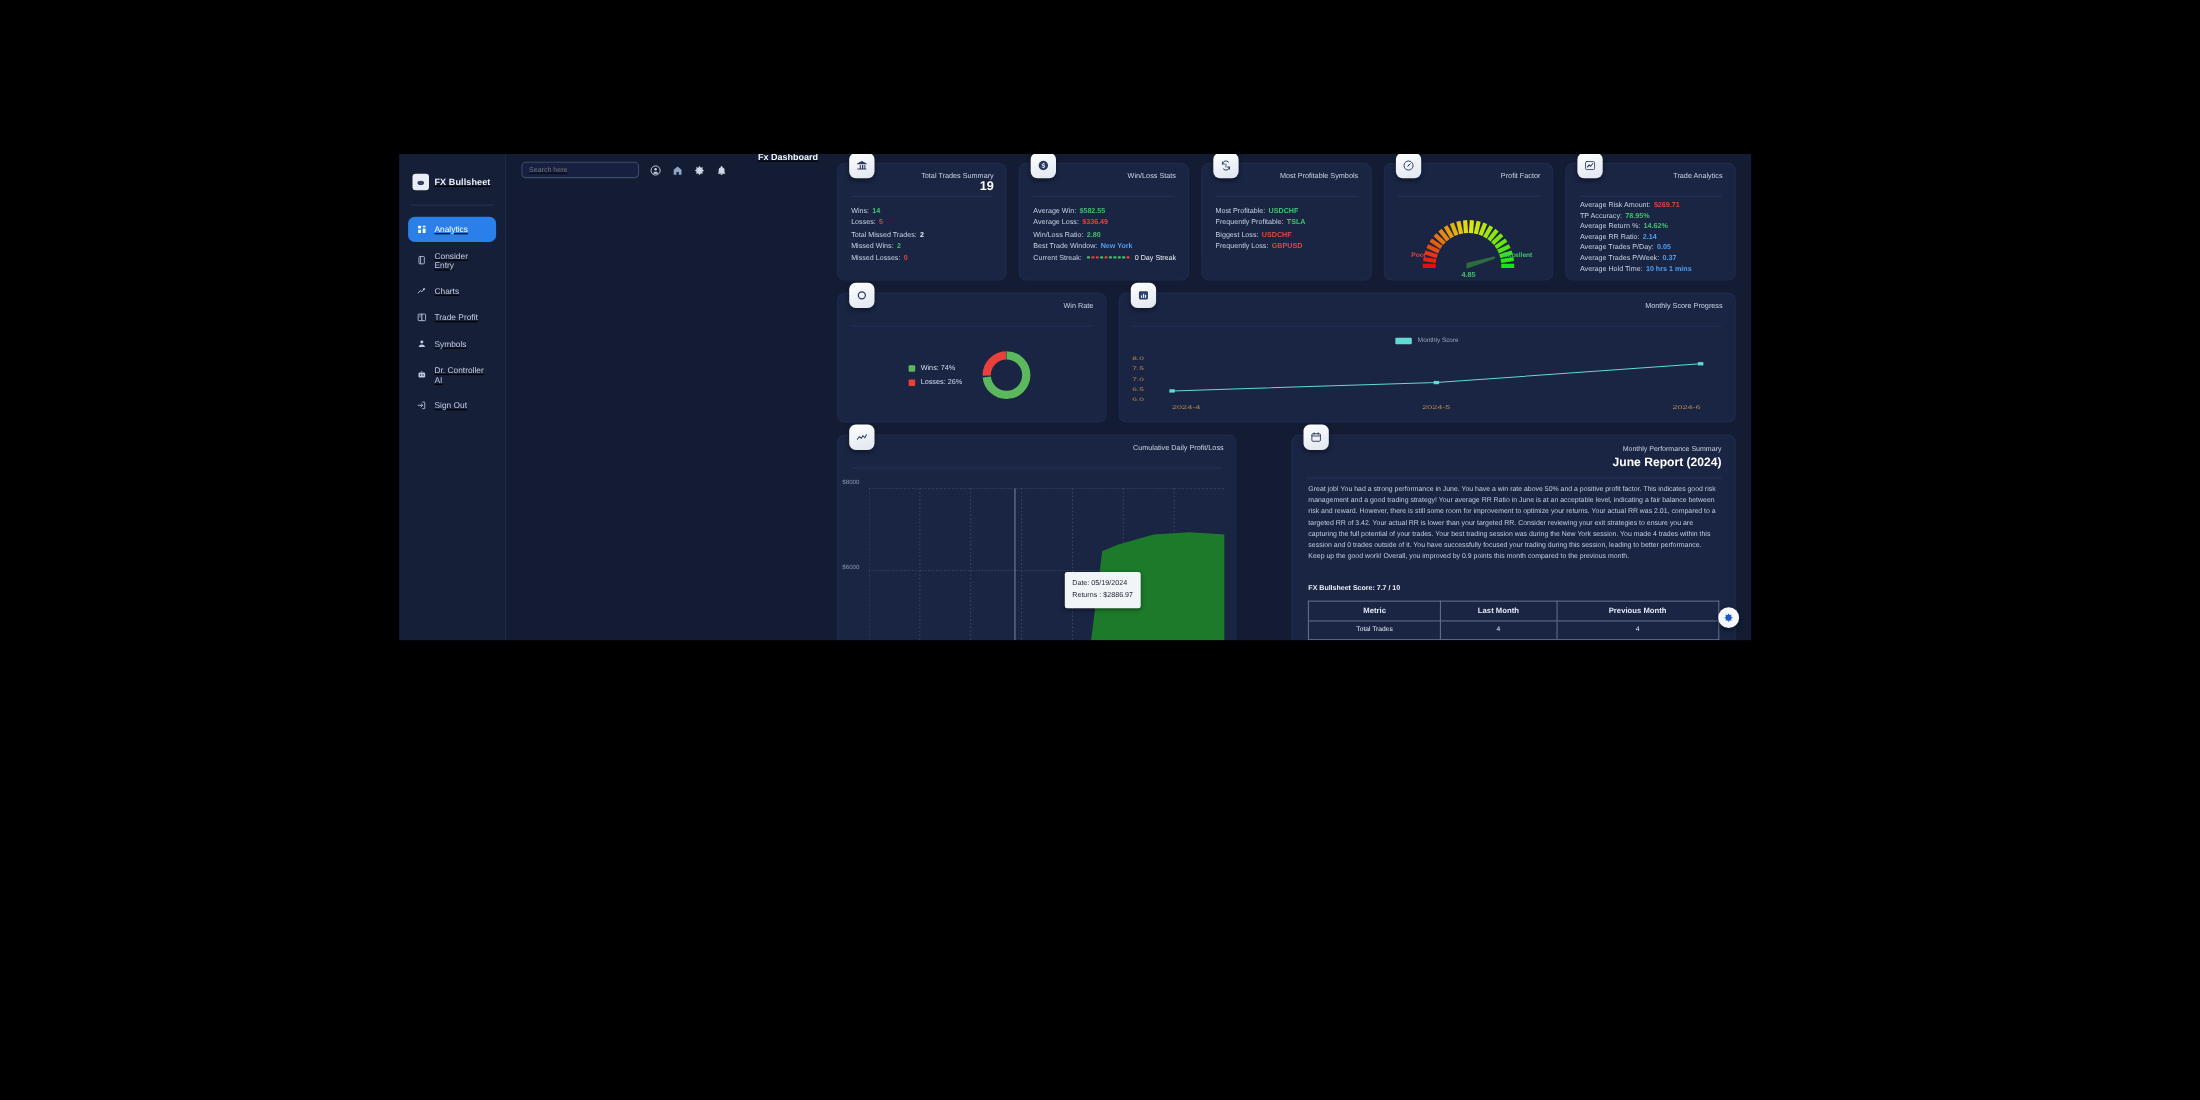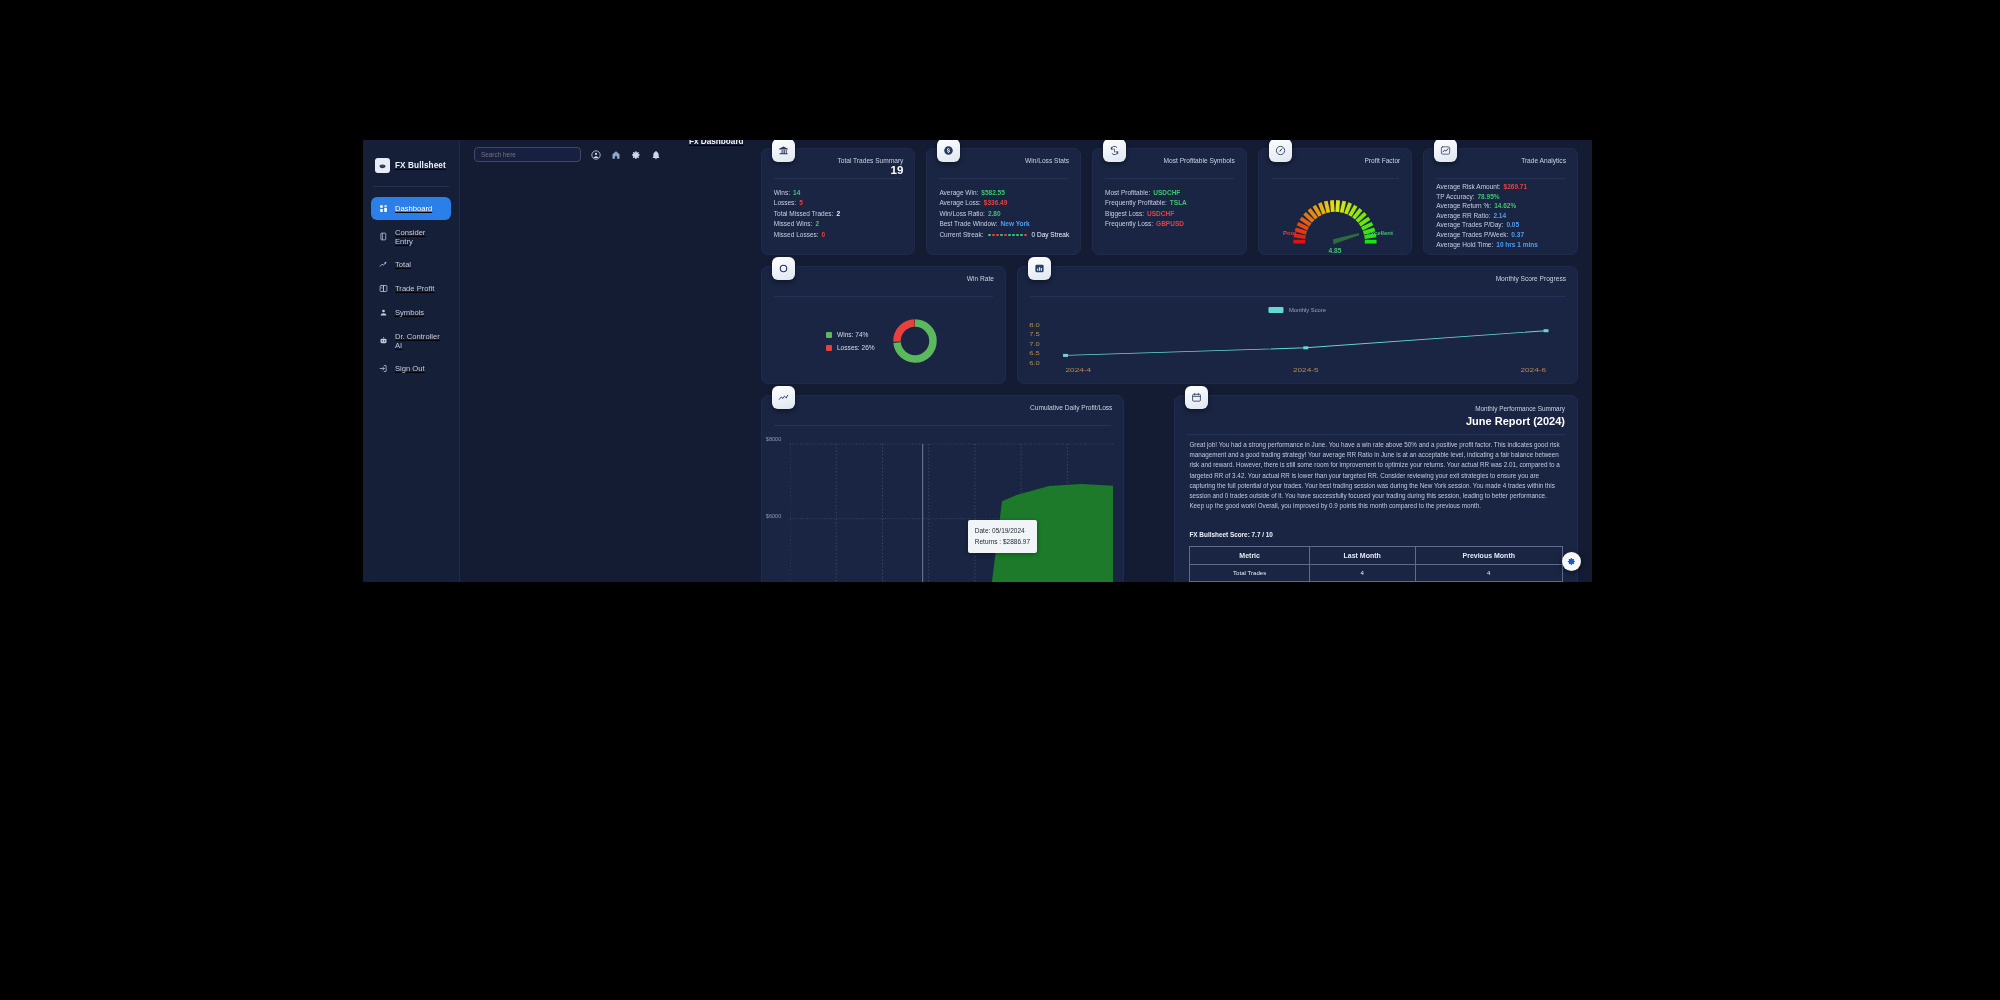--- a/index.html
+++ b/index.html
@@ -190,41 +190,41 @@
 
       <div class="nav-item active">
         <span class="ico">
           <svg viewBox="0 0 24 24" fill="currentColor">
               <rect x="3" y="3" width="7" height="7" rx="1.5"></rect>
               <rect x="14" y="3" width="7" height="4" rx="1.5"></rect>
               <rect x="14" y="10" width="7" height="11" rx="1.5"></rect>
               <rect x="3" y="13" width="7" height="8" rx="1.5"></rect>
             </svg>
         </span>
-        <span>Dashboard</span>
+        <span>Analytics</span>
       </div>
 
       <div class="nav-item">
         <span class="ico">
           <svg viewBox="0 0 24 24" fill="none" stroke="currentColor" stroke-width="2">
               <rect x="5" y="3" width="13" height="18" rx="2"></rect>
               <path d="M9 3v18"></path>
             </svg>
         </span>
         <span>Consider Entry</span>
       </div>
 
       <div class="nav-item">
         <span class="ico">
           <svg viewBox="0 0 24 24" fill="none" stroke="currentColor" stroke-width="2" stroke-linecap="round">
               <path d="M3 17l5-6 4 3 6-8"></path>
               <path d="M17 4l1.2 2.4L20.6 7.6 18.2 8.8 17 11.2 15.8 8.8 13.4 7.6l2.4-1.2z" fill="currentColor" stroke="none"></path>
             </svg>
         </span>
-        <span>Total</span>
+        <span>Charts</span>
       </div>
 
       <div class="nav-item">
         <span class="ico">
           <svg viewBox="0 0 24 24" fill="none" stroke="currentColor" stroke-width="2">
               <rect x="3" y="4" width="18" height="16" rx="2"></rect>
               <path d="M12 4v16" stroke-width="2.5"></path>
               <path d="M6 8h3M6 11h3" stroke-width="1.6"></path>
             </svg>
         </span>

